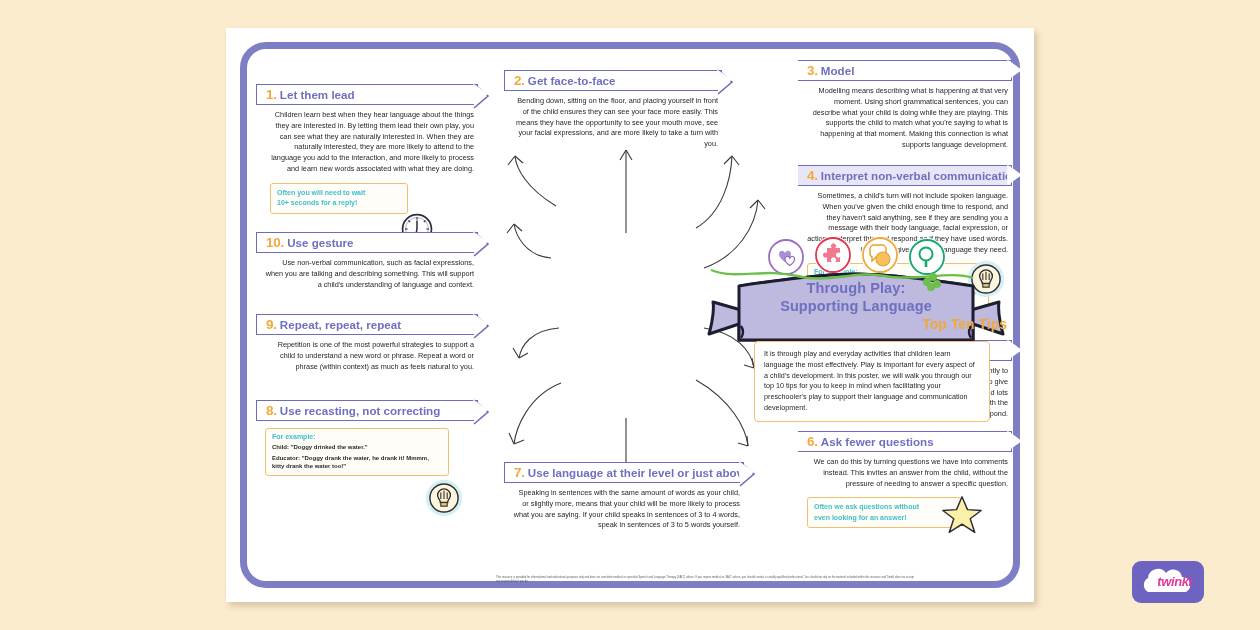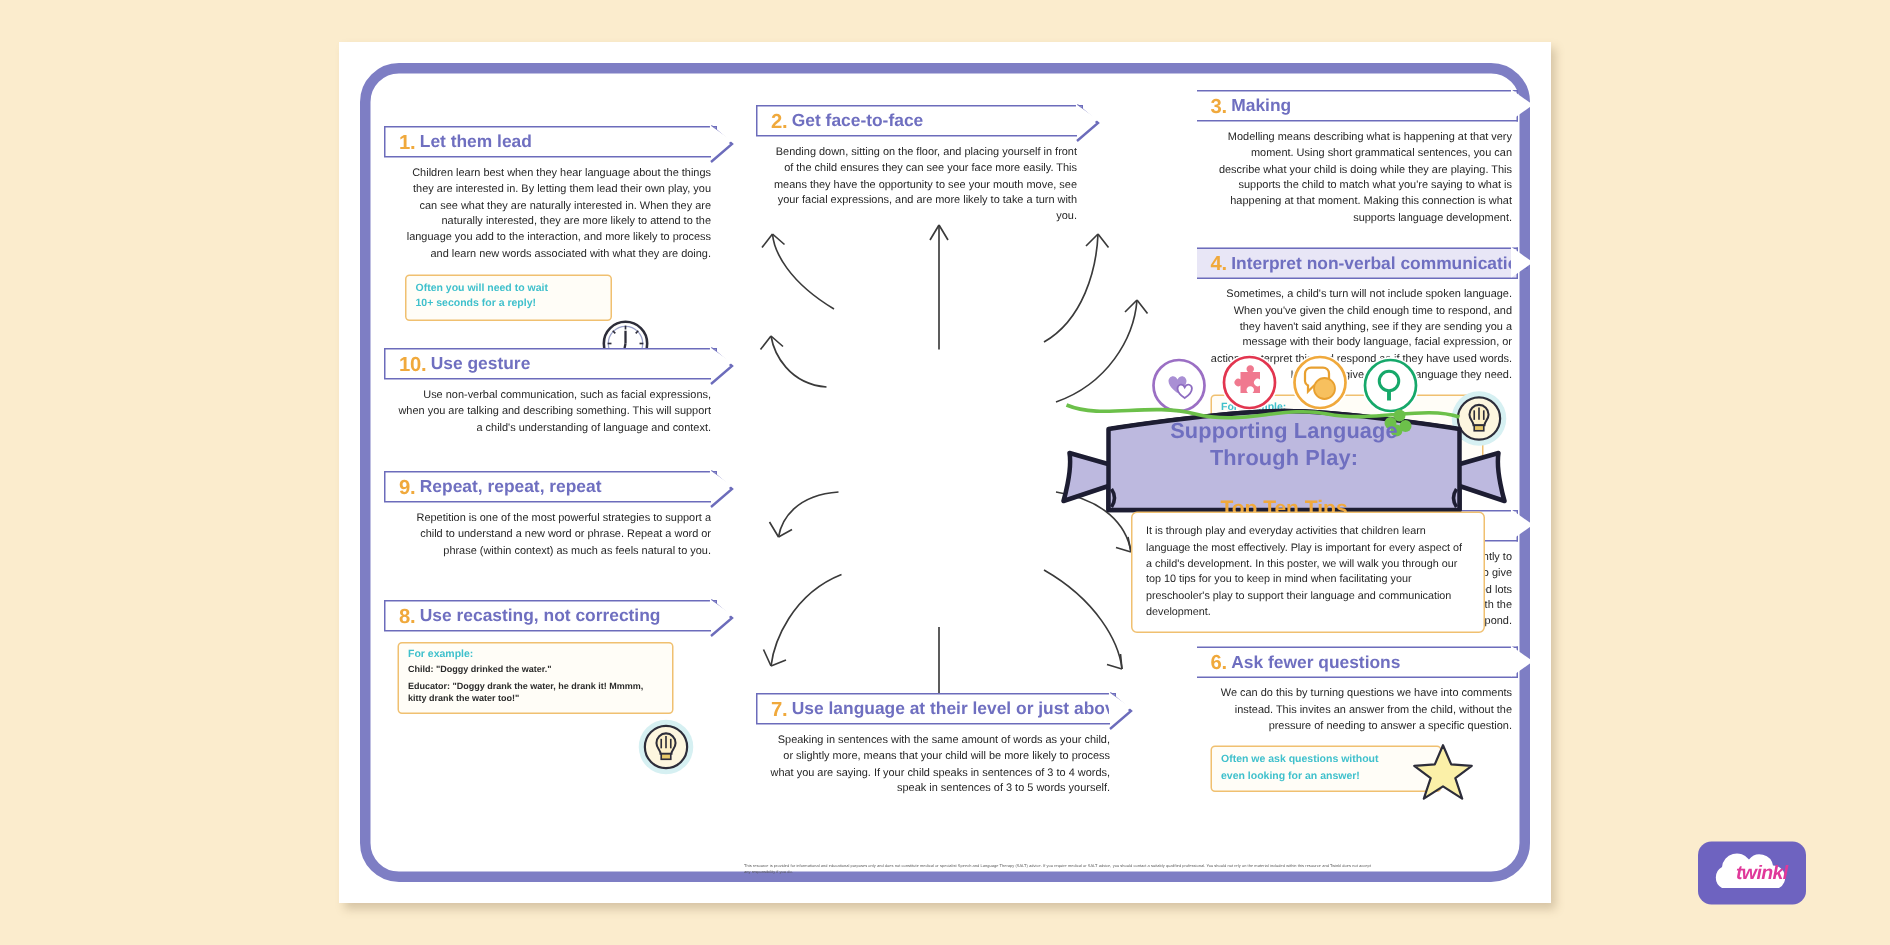--- a/index.html
+++ b/index.html
@@ -79,21 +79,21 @@
 
   
   .centre{position:absolute;left:479px;top:208px;width:302px;height:185px;}
   .banner-wrap{position:absolute;left:0;top:32px;width:302px;height:82px;}
   .bannertxt{
     position:absolute;left:0;top:44px;width:302px;text-align:center;
     color:#6f6fc0;font-size:14.5px;font-weight:bold;line-height:1.22;
     letter-spacing:.1px;
   }
   .toptips{
-    position:absolute;left:0;top:94px;width:302px;text-align:center;
+    position:absolute;left:0;top:80px;width:302px;text-align:right;
     color:#f0a93c;font-size:14px;font-weight:bold;
   }
   .introbox{
     position:absolute;left:49px;top:105px;width:236px;
     border:1.2px solid #f0c070;border-radius:4px;background:#ffffff;
     padding:7px 9px;box-sizing:border-box;
     font-size:7.2px;line-height:1.5;color:#262626;
   }
   .iconrow{position:absolute;left:62px;top:0px;width:180px;height:40px;}
   .ico{position:absolute;width:38px;height:38px;border-radius:50%;background:#fff;}
@@ -186,21 +186,21 @@
         <svg class="pt" viewBox="0 0 15 24">
           <path d="M0,0 L14,12 L0,24" fill="#fff" stroke="#6c6cbb" stroke-width="1.6"></path>
         </svg>
       </div>
       <div class="body">Bending down, sitting on the floor, and placing yourself in front of the child ensures they can see your face more easily. This means they have the opportunity to see your mouth move, see your facial expressions, and are more likely to take a turn with you.</div>
     </div>
 
     <div class="card" style="left:572px;top:32px;width:214px;">
       <div class="hdr" style="border-left:none;">
         <span class="num">3.</span>
-        <span class="ttl">Making</span>
+        <span class="ttl">Model</span>
       </div>
       <div class="body">Modelling means describing what is happening at that very moment. Using short grammatical sentences, you can describe what your child is doing while they are playing. This supports the child to match what you're saying to what is happening at that moment. Making this connection is what supports language development.</div>
     </div>
 
     <div class="card" style="left:572px;top:137px;width:214px;">
       <div class="hdr" style="background:#e8e6f6;border-left:none;">
         <span class="num">4.</span>
         <span class="ttl">Interpret non-verbal communication</span>
       </div>
       <div class="body">Sometimes, a child's turn will not include spoken language. When you've given the child enough time to respond, and they haven't said anything, see if they are sending you a message with their body language, facial expression, or actions. Interpret this and respond as if they have used words. If you can, give them the language they need.</div>
@@ -332,22 +332,22 @@
         <g fill="#6cc04a">
           <circle cx="222" cy="14" r="4"></circle>
             <circle cx="228" cy="9" r="4"></circle>
           <circle cx="232" cy="16" r="4"></circle>
             <circle cx="226" cy="19" r="4"></circle>
         </g>
         <path d="M6,2 C30,12 60,0 92,8 C124,16 150,2 180,8 C212,14 244,2 268,10" fill="none" stroke="#6cc04a" stroke-width="2.4"></path>
       </svg>
 
       <div class="bannertxt">
+        <div>Through Play:</div>
         <div>Supporting Language</div>
-        <div>Through Play:</div>
       </div>
       <div class="toptips">Top Ten Tips</div>
       <div class="introbox">It is through play and everyday activities that children learn language the most effectively. Play is important for every aspect of a child's development. In this poster, we will walk you through our top 10 tips for you to keep in mind when facilitating your preschooler's play to support their language and communication development.</div>
     </div>
 
     <div class="disc">This resource is provided for informational and educational purposes only and does not constitute medical or specialist Speech and Language Therapy (SALT) advice. If you require medical or SALT advice, you should contact a suitably qualified professional. You should not rely on the material included within this resource and Twinkl does not accept any responsibility if you do.</div>
     <div class="logo">
       <svg class="cloud" viewBox="0 0 64 32">
         <path d="M12,26 a8,8 0 0 1 0,-14 a10,10 0 0 1 18,-5 a9,9 0 0 1 16,4 a8,8 0 0 1 4,15 z" fill="#ffffff"></path>
       </svg>

